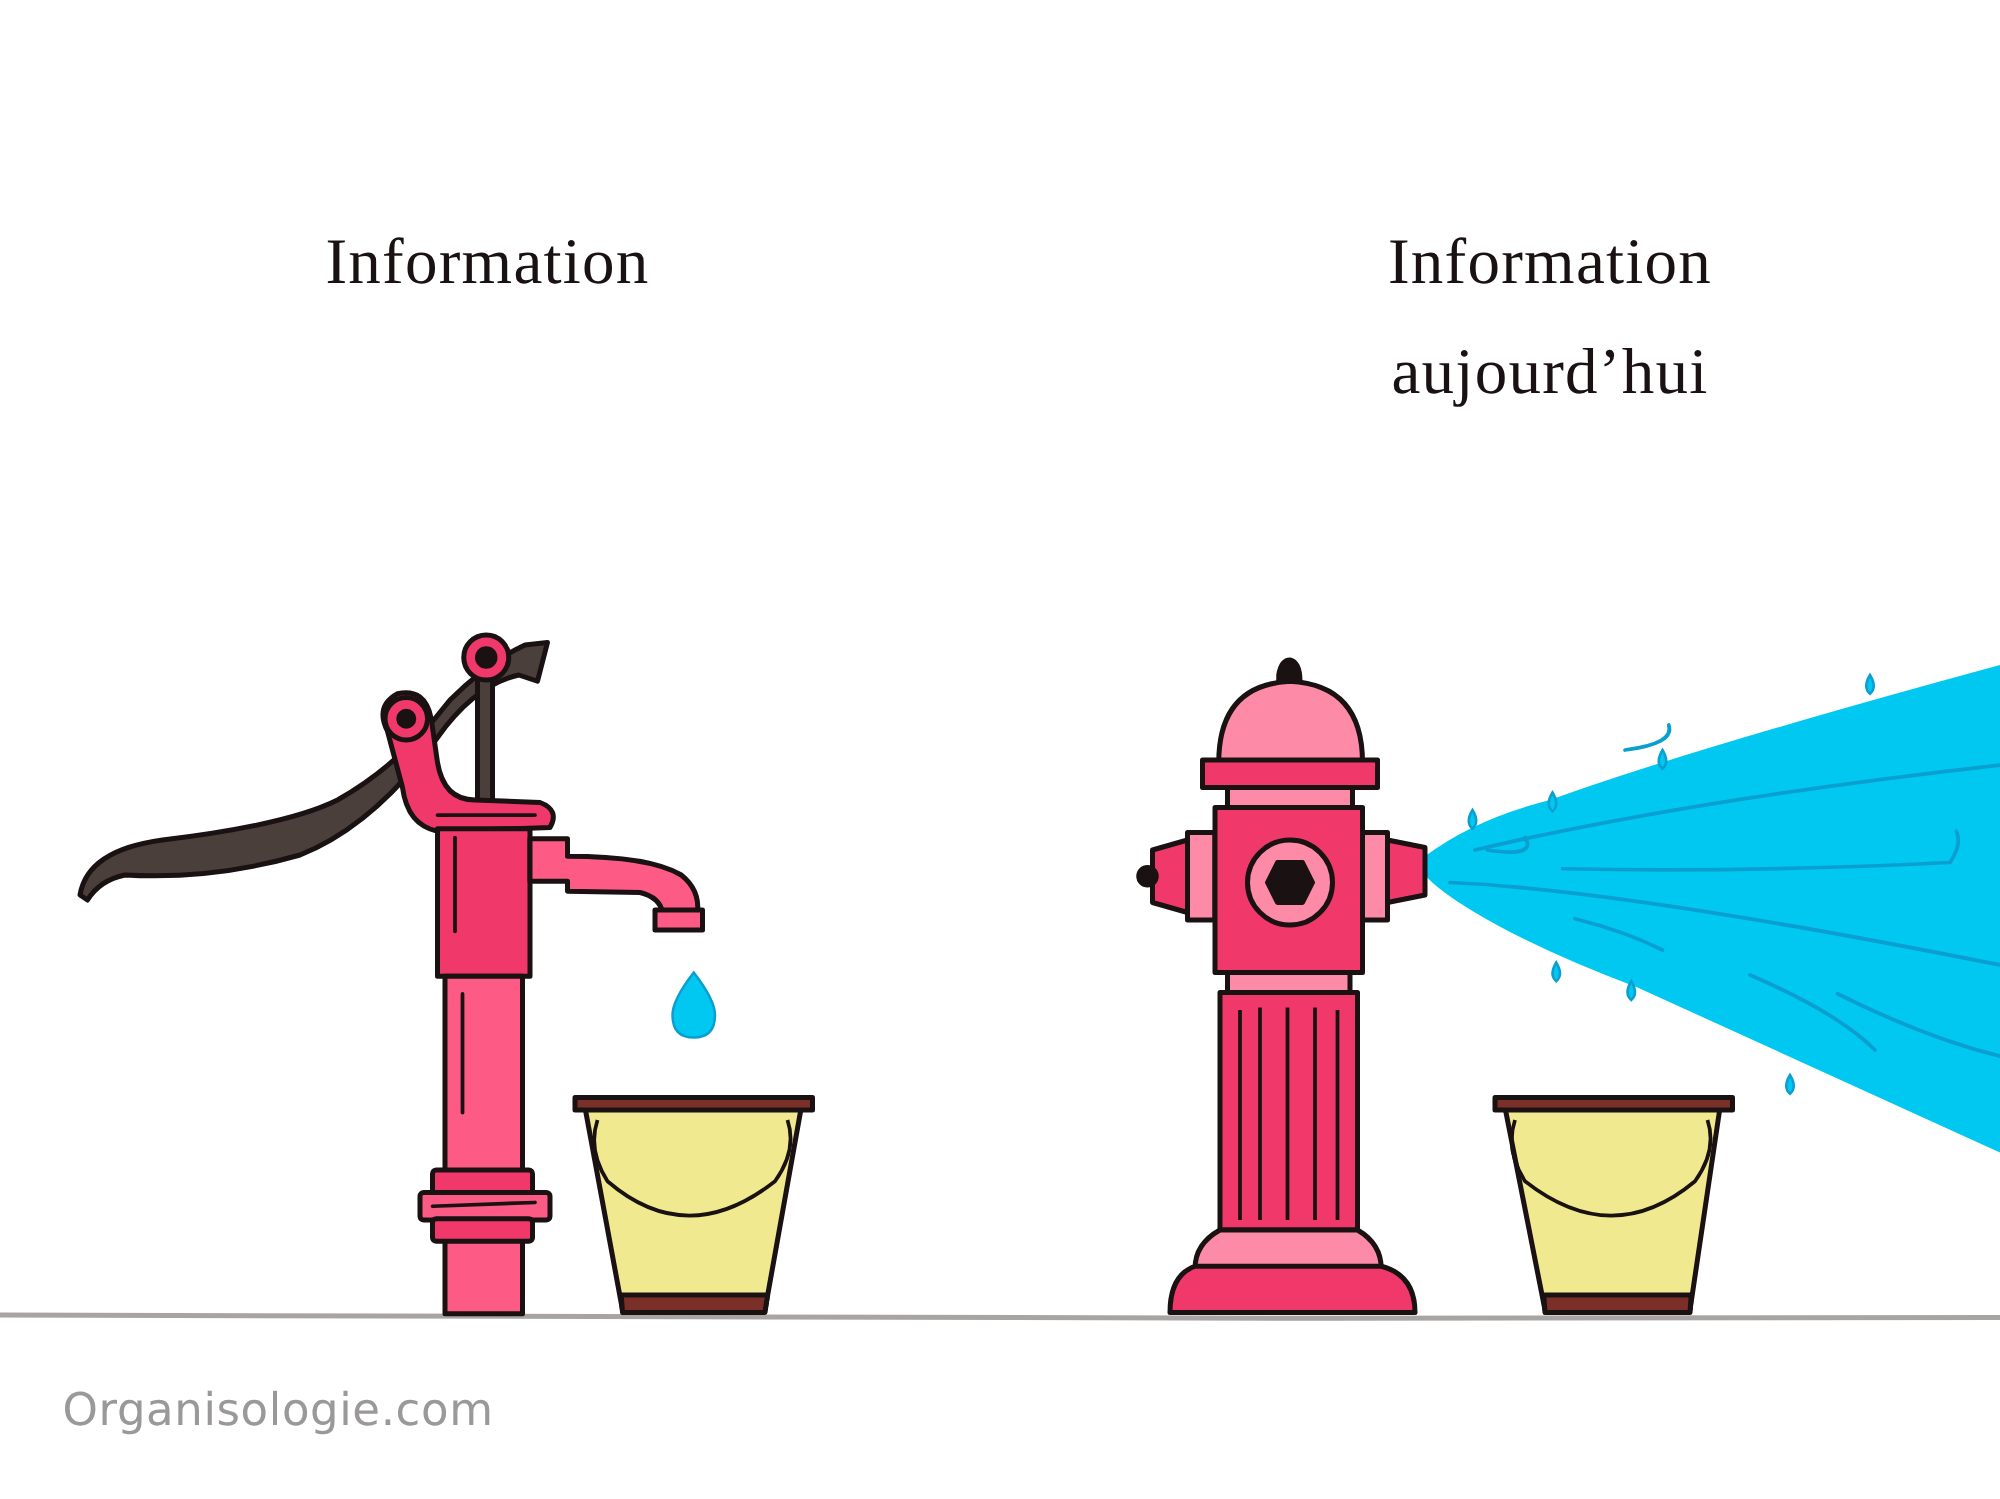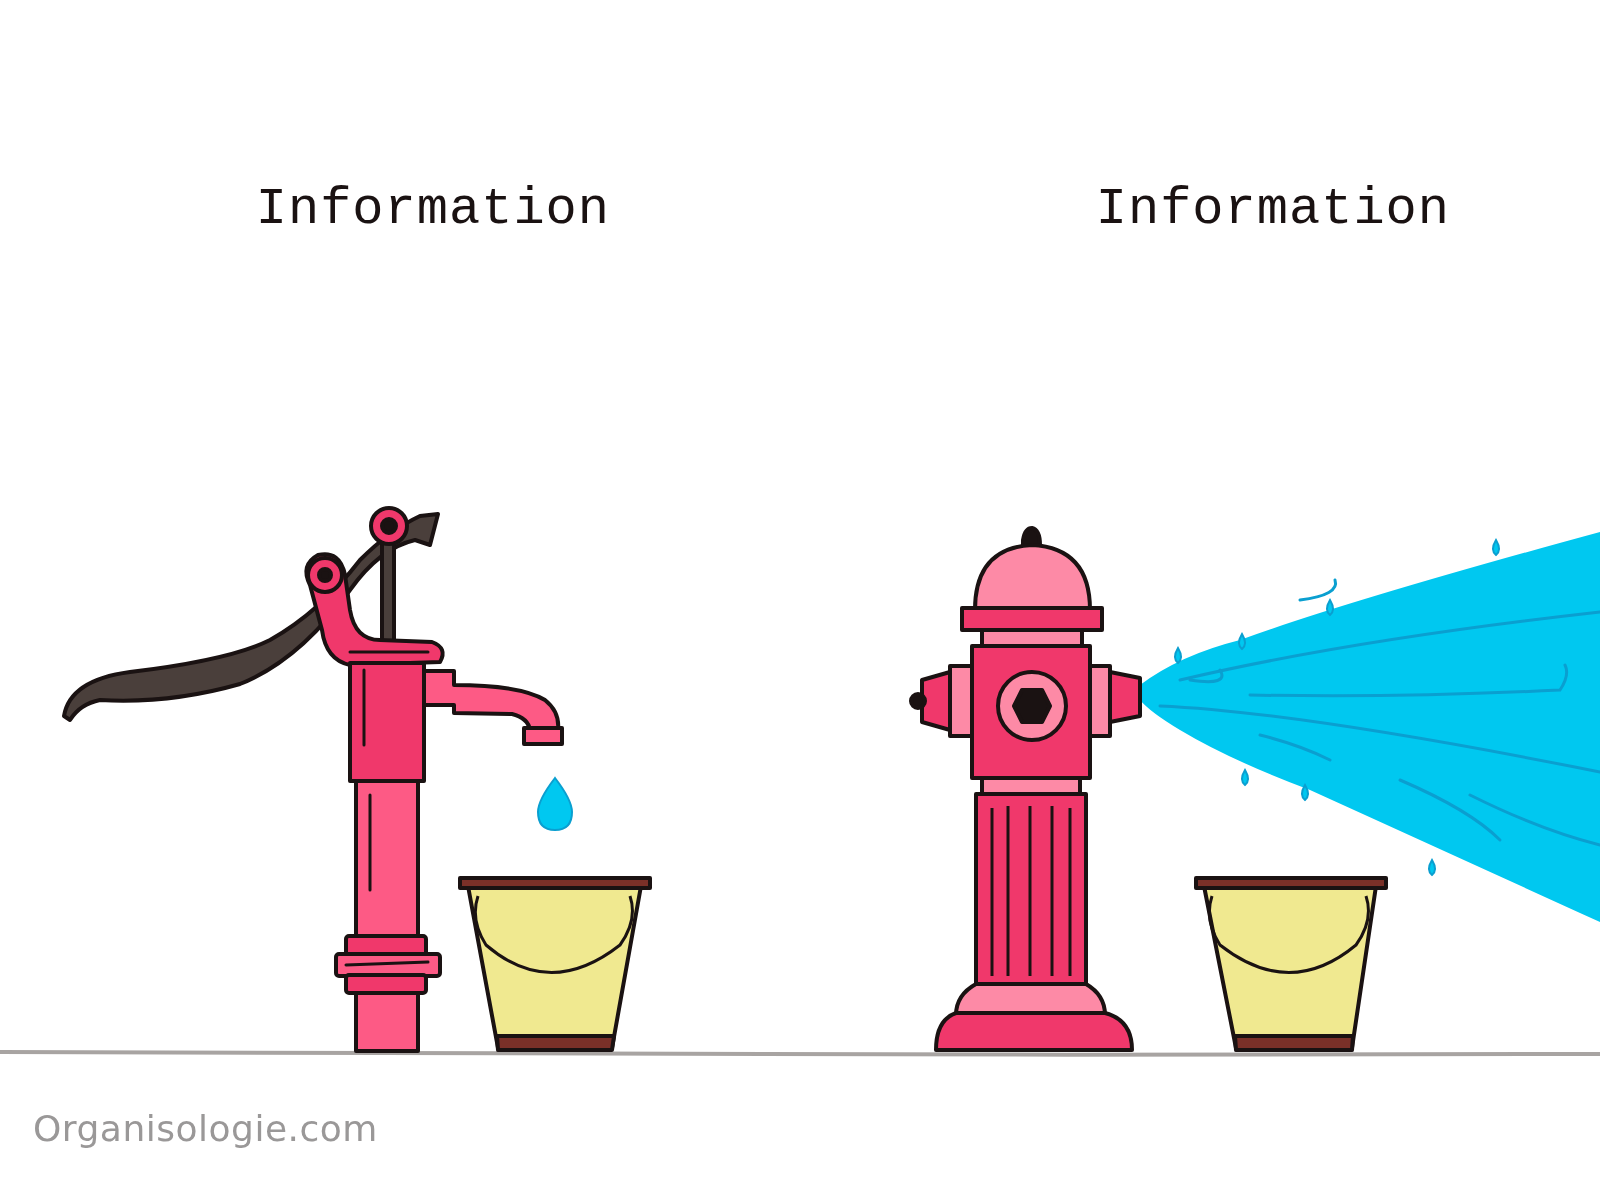--- a/index.html
+++ b/index.html
@@ -1,31 +1,31 @@
 <!DOCTYPE html>
 <html><head>
   <meta charset="utf-8">
   <style>
     html, body { margin: 0; padding: 0; background: #ffffff; }
     body { width: 1600px; height: 1199px; position: relative; overflow: hidden; }
     .caption {
       position: absolute;
-      text-align: right;
-      font-family: Liberation Mono, monospace;
+      text-align: center;
+      font-family: Liberation Serif, serif;
       color: #1a1212;
       font-size: 52px;
       line-height: 88px;
       letter-spacing: 1px;
     }
     .caption-left { left: 170px; width: 440px; top: 166px; }
     .caption-right { left: 1030px; width: 420px; top: 166px; }
     .caption span { display: block; }
     .watermark {
       position: absolute;
-      left: 33px; top: 1108px;
+      left: 50px; top: 1108px;
       font-family: "DejaVu Sans", sans-serif;
       font-size: 36px;
       color: #9a9898;
       letter-spacing: 0.5px;
     }
     svg.scene { position: absolute; left: 0; top: 0; }
   </style>
 </head>
 <body>
 
@@ -133,15 +133,16 @@
     <path d="M1235 1036 L1353 1036 L1352 1050 L1236 1050 Z" fill="#7a3028"></path>
   </g>
 </svg>
 
 <div class="caption caption-left">
   <span>Information</span>
 </div>
 
 <div class="caption caption-right">
   <span>Information</span>
+  <span>aujourd’hui</span>
 </div>
 
 <div class="watermark">Organisologie.com</div>
 
 </body></html>

